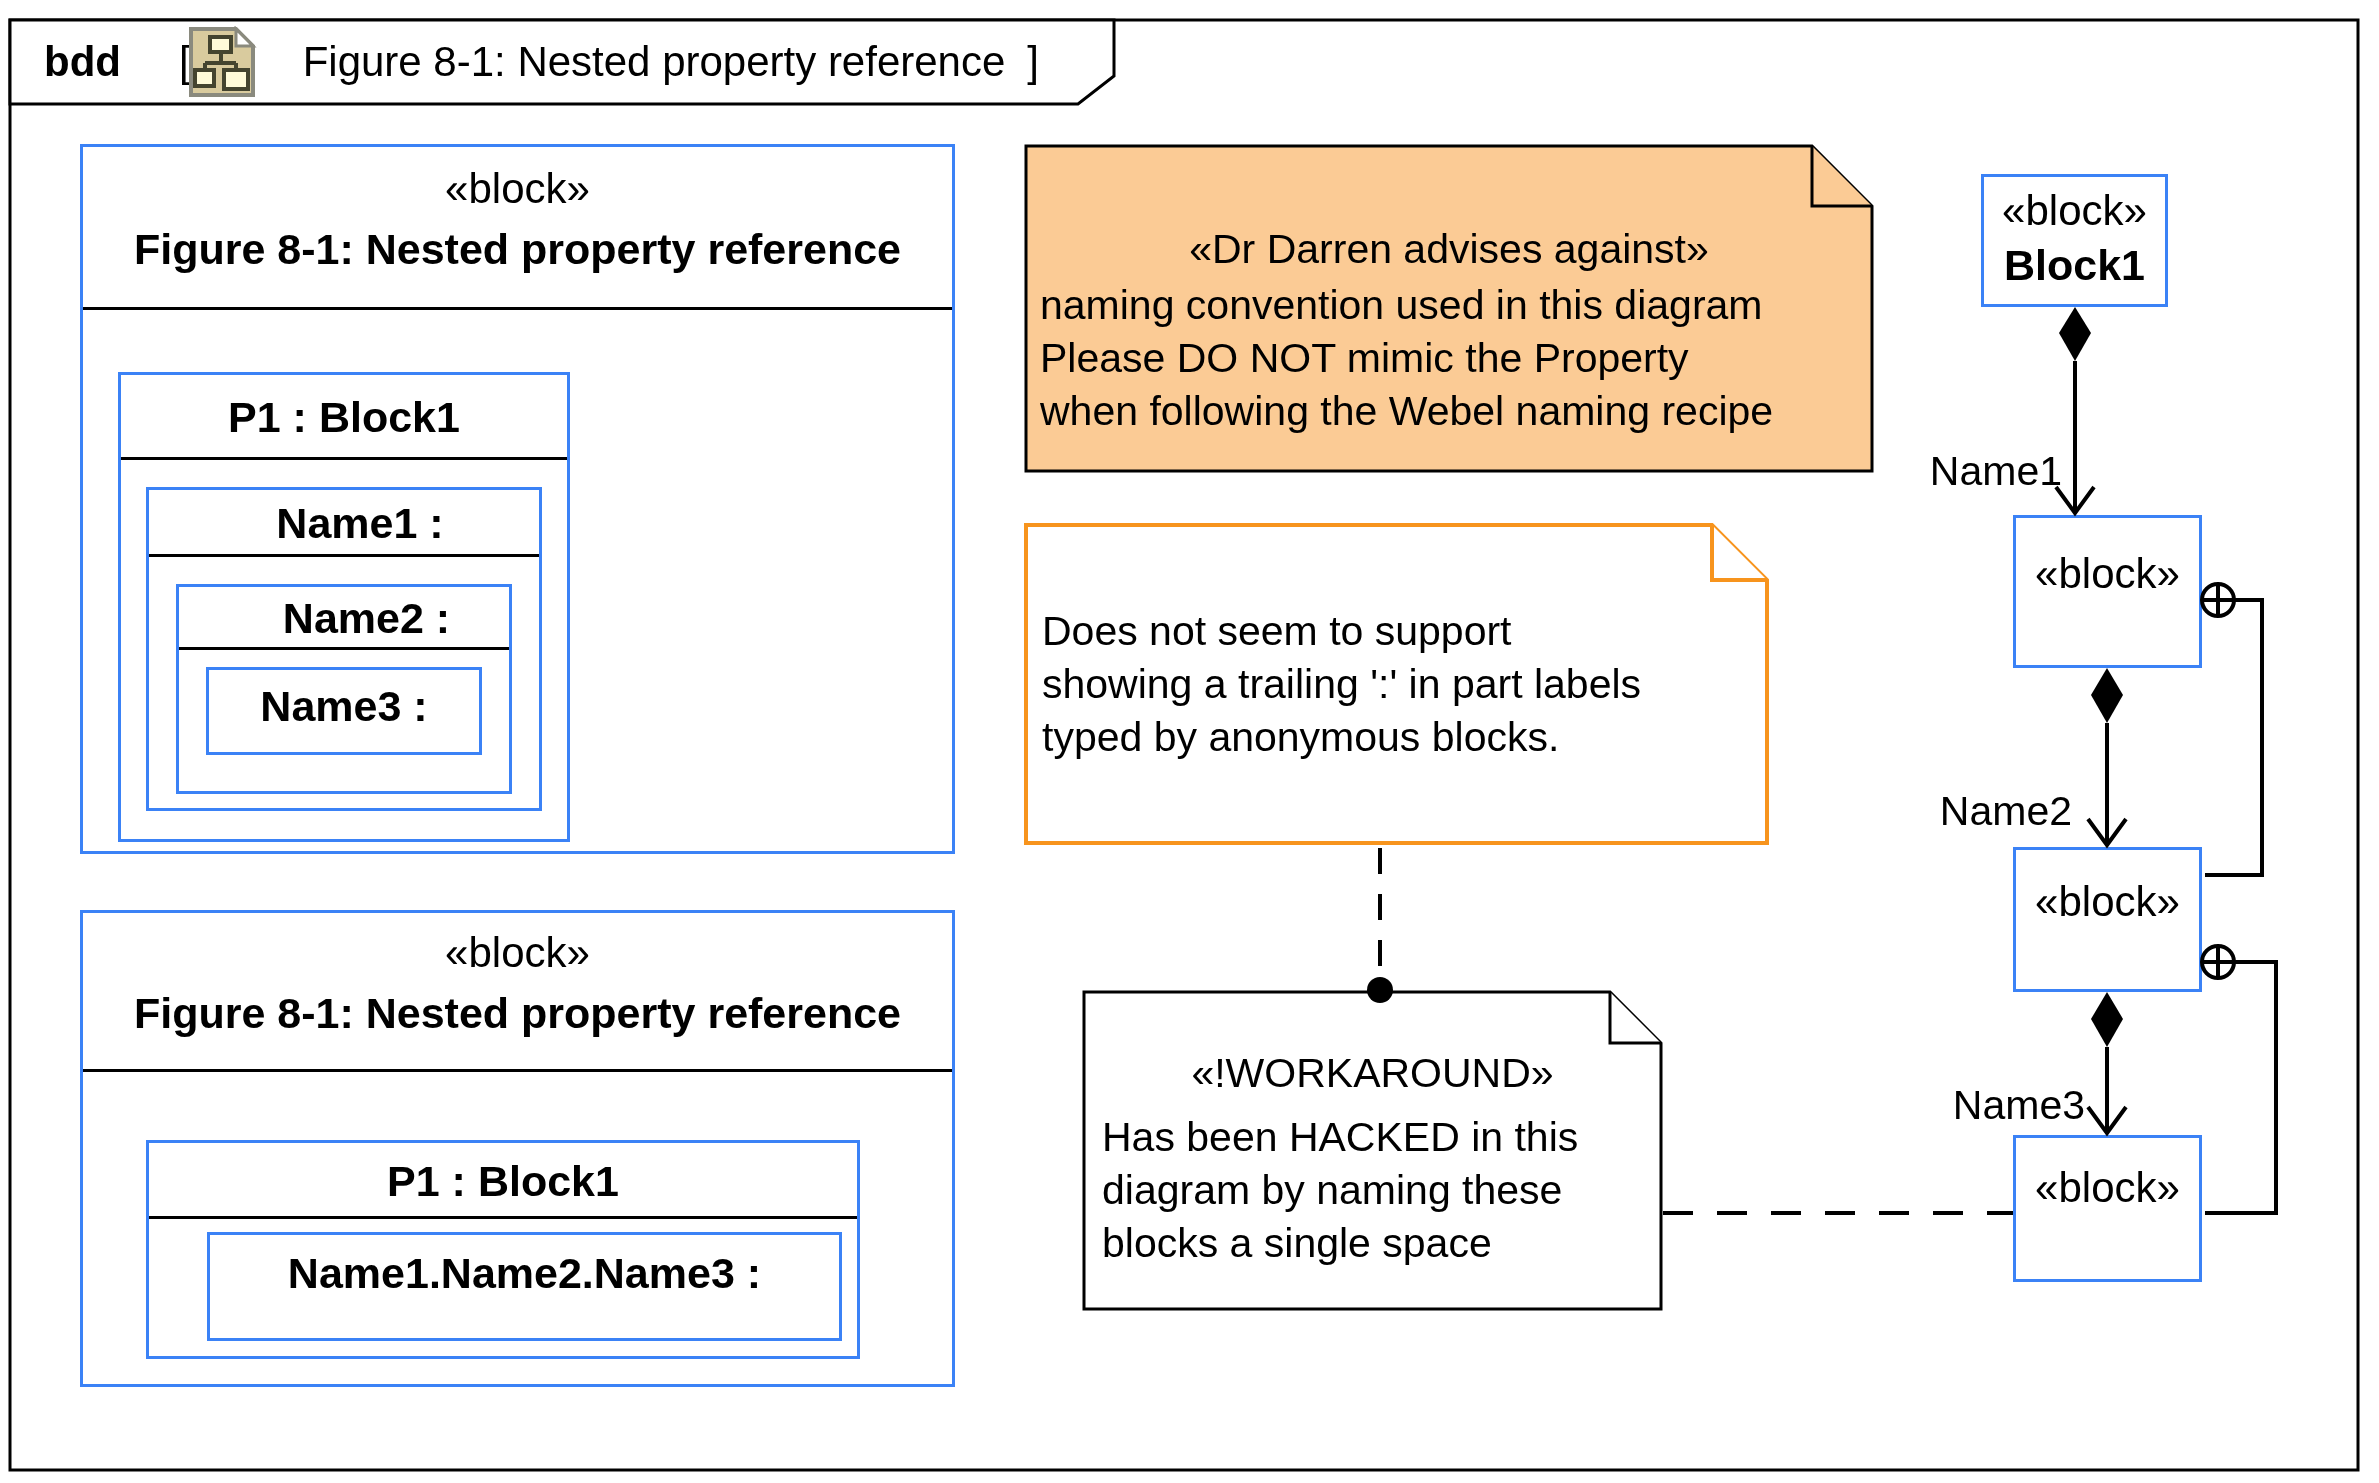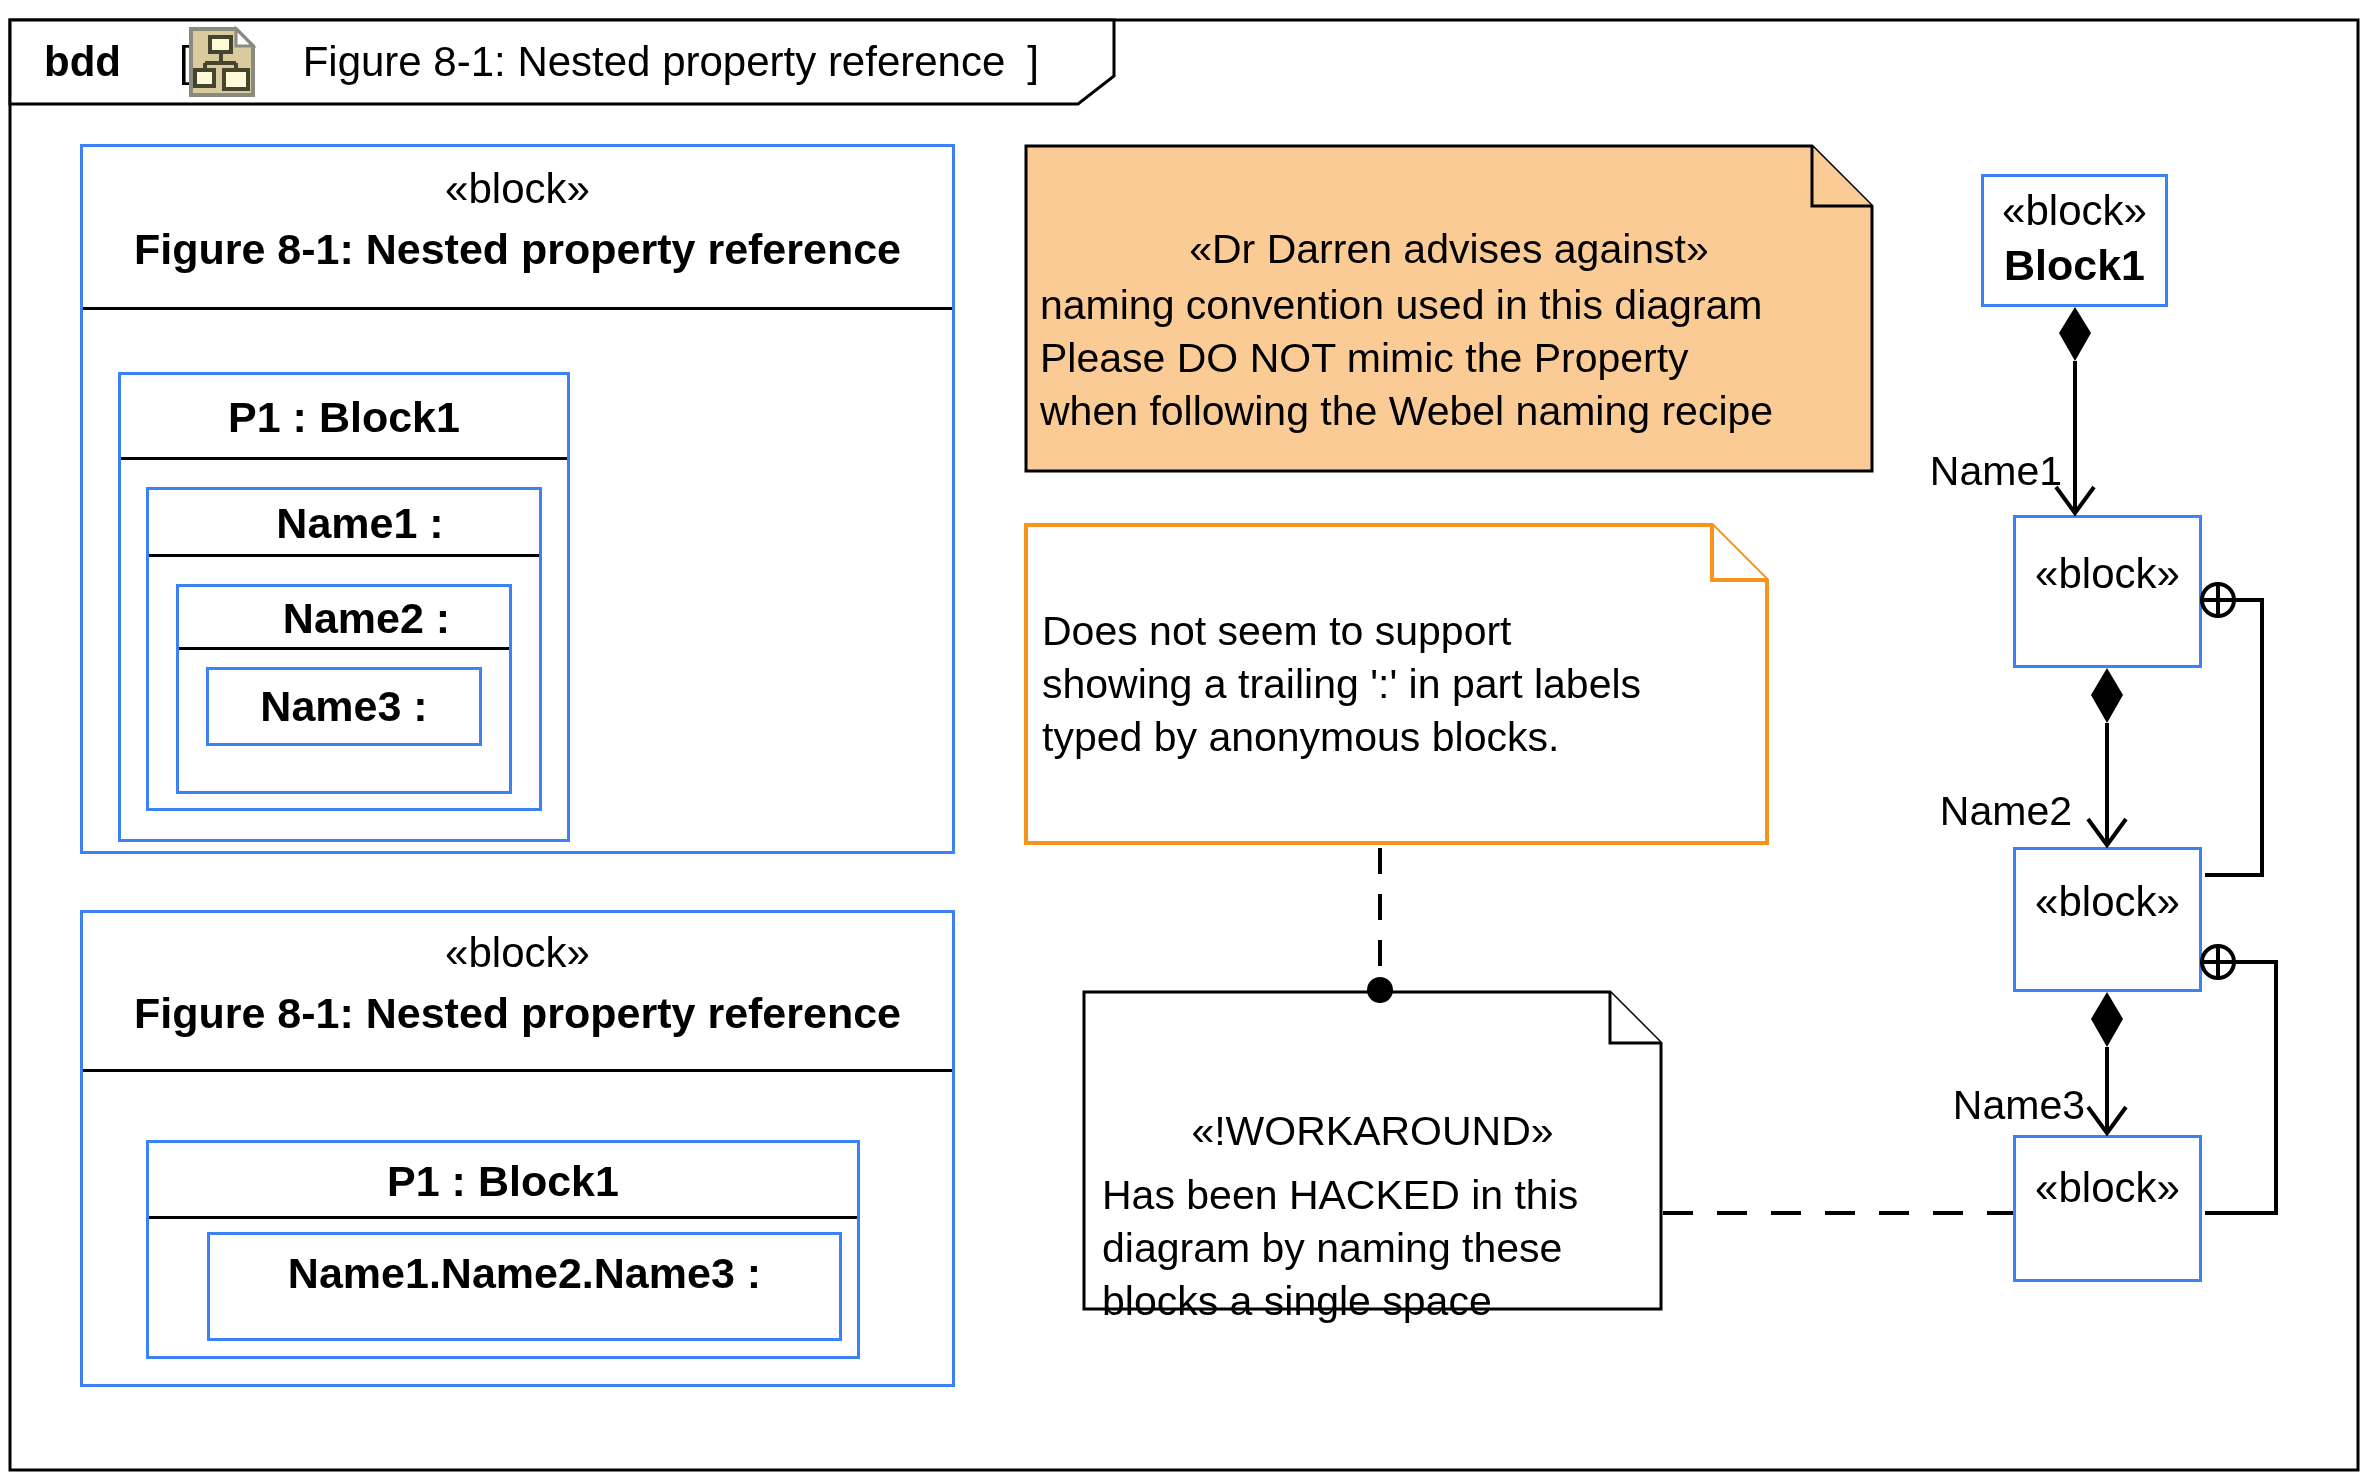--- a/index.html
+++ b/index.html
@@ -59,21 +59,21 @@
 
     <div class="blk" style="left:35px;top:225px;width:452px;height:470px;">
       <div class="cmp sep ctr bld t43" style="left:0;top:0;width:100%;height:85px;line-height:85px;">P1 : Block1</div>
 
       <div class="blk" style="left:25px;top:112px;width:396px;height:324px;">
         <div class="cmp sep ctr bld t43" style="left:0;top:0;width:100%;height:67px;line-height:67px;padding-left:32px;">Name1 :</div>
 
         <div class="blk" style="left:27px;top:94px;width:336px;height:210px;">
           <div class="cmp sep ctr bld t43" style="left:0;top:0;width:100%;height:63px;line-height:63px;padding-left:45px;">Name2 :</div>
 
-          <div class="blk ctr bld t43" style="left:27px;top:80px;width:276px;height:79px;padding-top:12px;">Name3 :</div>
+          <div class="blk ctr bld t43" style="left:27px;top:80px;width:276px;height:88px;padding-top:12px;">Name3 :</div>
         </div>
       </div>
     </div>
   </div>
 
   <div class="blk" style="left:80px;top:910px;width:875px;height:477px;">
     <div class="cmp sep ctr" style="left:0;top:0;width:100%;height:159px;padding-top:16px;">
       <div class="st">«block»</div>
       <div class="bld t43" style="margin-top:12px;">Figure 8-1: Nested property reference</div>
     </div>
@@ -110,21 +110,21 @@
         <div>typed by anonymous blocks.</div>
       </div>
     </div>
   </div>
 
   <div class="note" style="left:1082px;top:990px;width:581px;height:321px;">
     <svg width="581" height="321" viewBox="0 0 581 321">
       <polygon points="2,2 528,2 579,53 579,319 2,319" fill="#fff" stroke="#000" stroke-width="3"></polygon>
       <polyline points="528,2 528,53 579,53" fill="#fff" stroke="#000" stroke-width="3"></polyline>
     </svg>
-    <div class="note-inner" style="padding-top:118px;">
+    <div class="note-inner" style="padding-top:60px;">
       <div class="ctr t41">«!WORKAROUND»</div>
       <div class="notebody" style="padding-left:20px;margin-top:14px;">
         <div>Has been HACKED in this</div>
         <div>diagram by naming these</div>
         <div>blocks a single space</div>
       </div>
     </div>
   </div>
 
   <div class="blk ctr" style="left:1981px;top:174px;width:187px;height:133px;padding-top:10px;">

